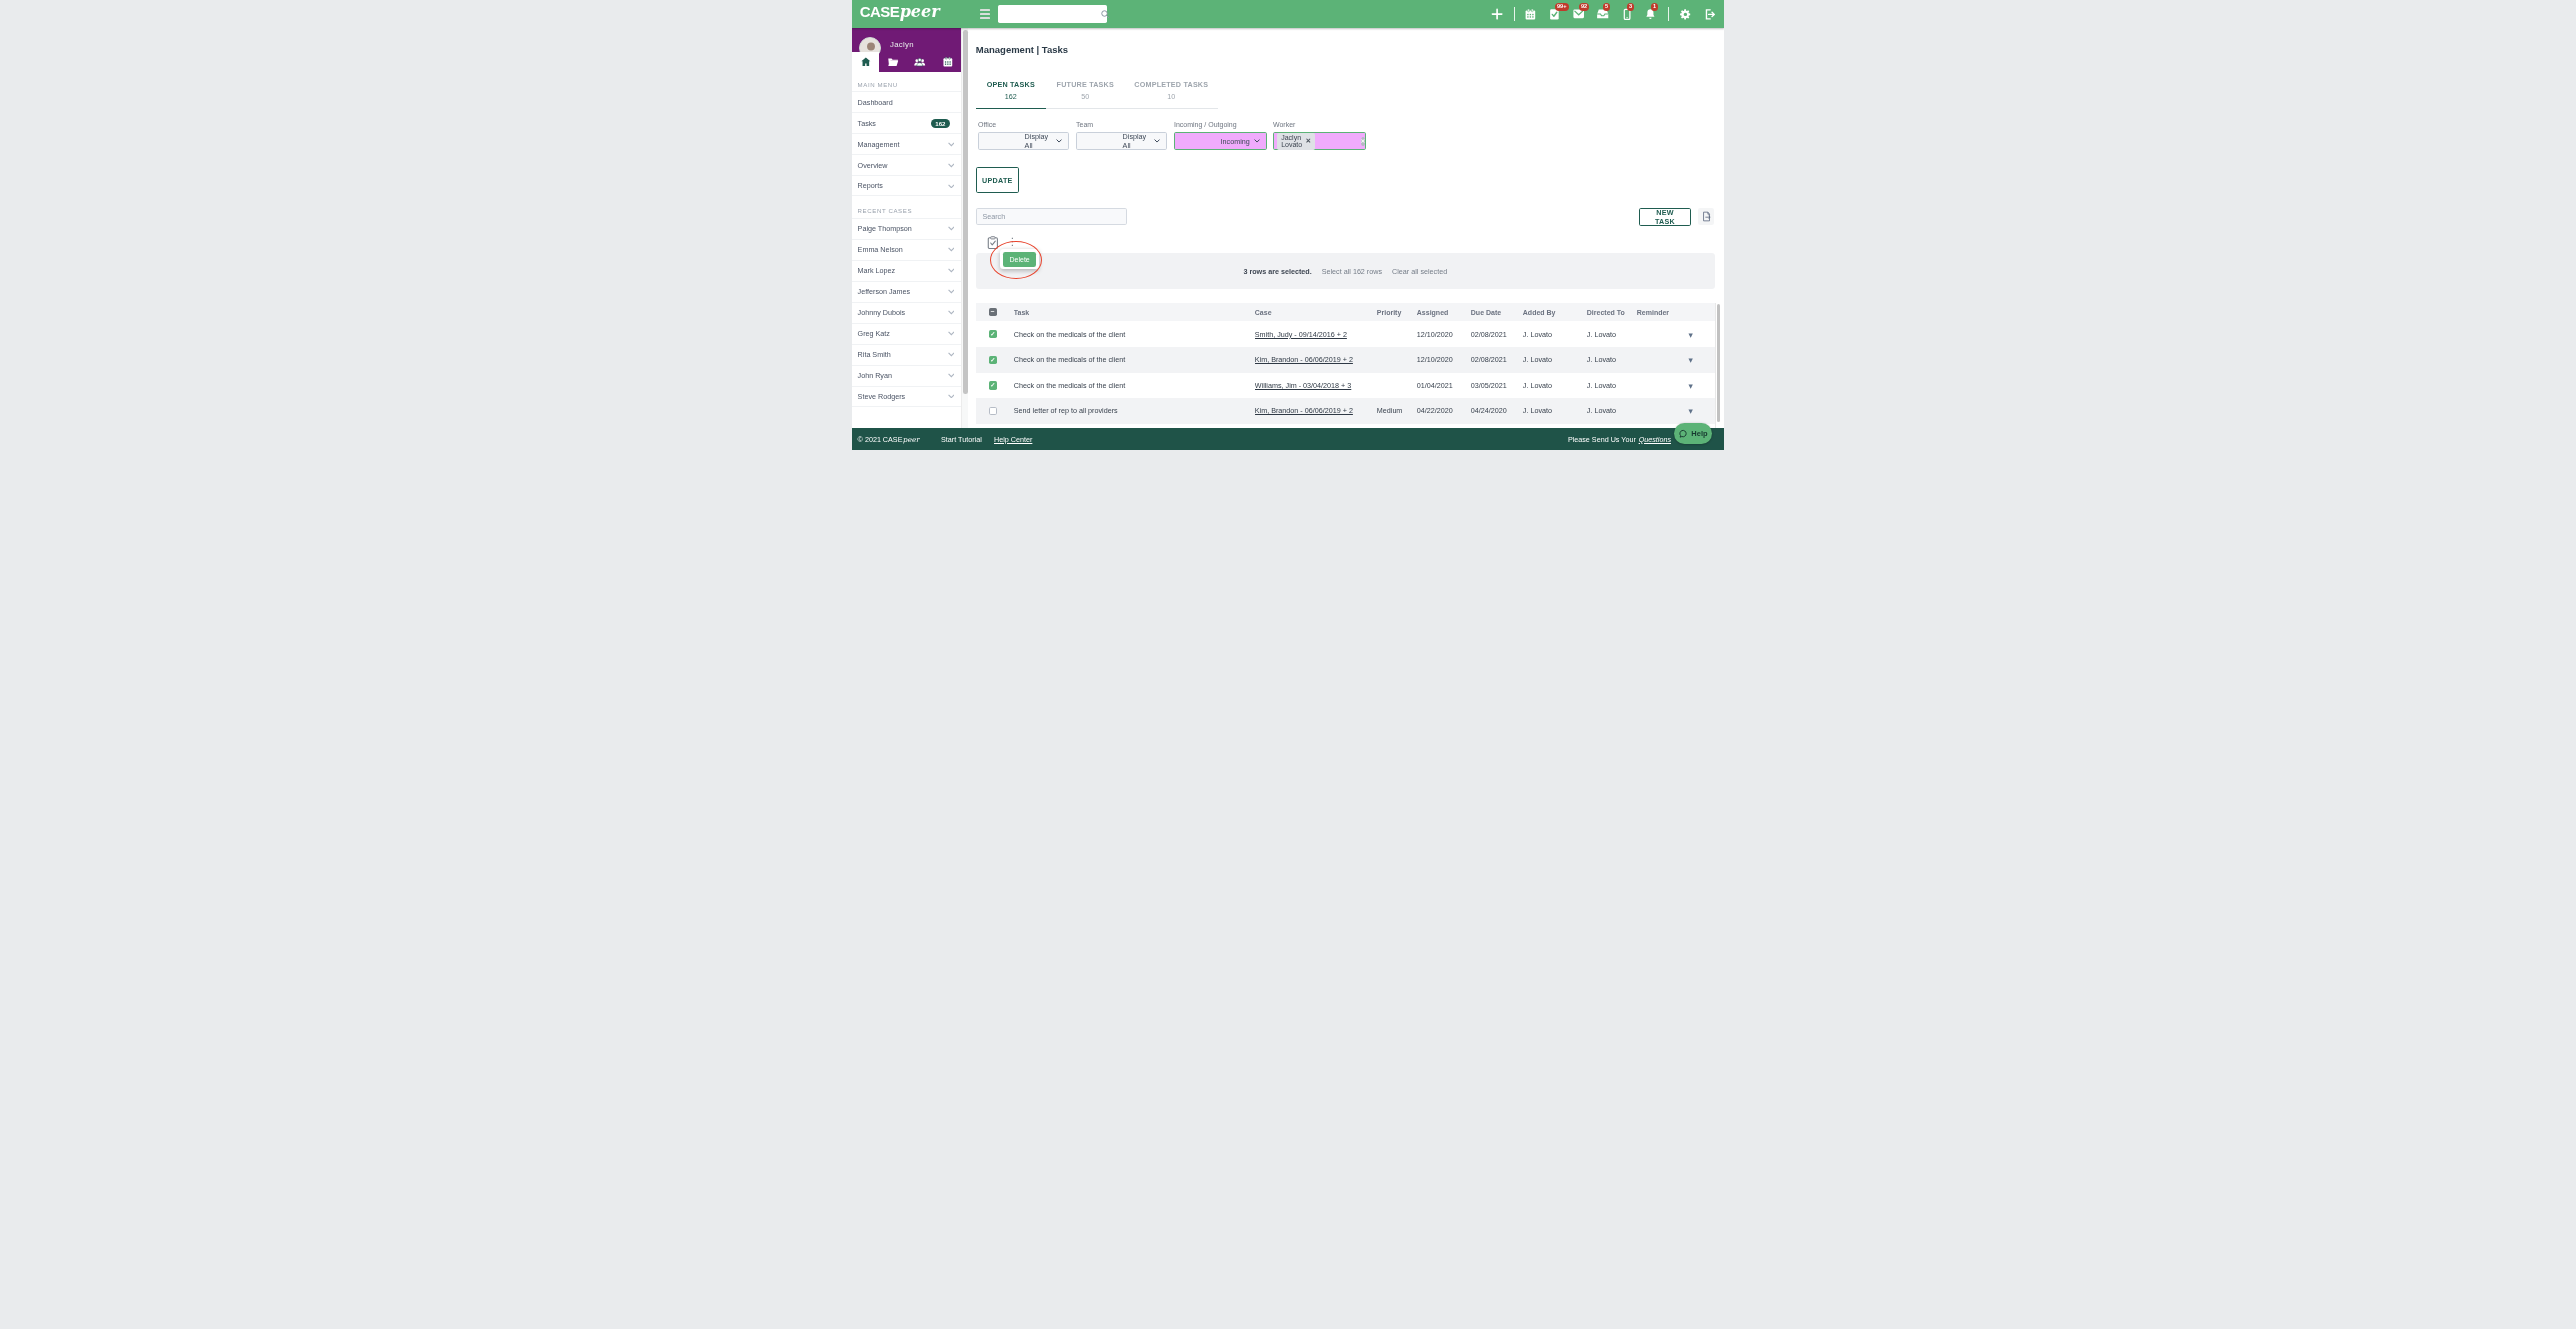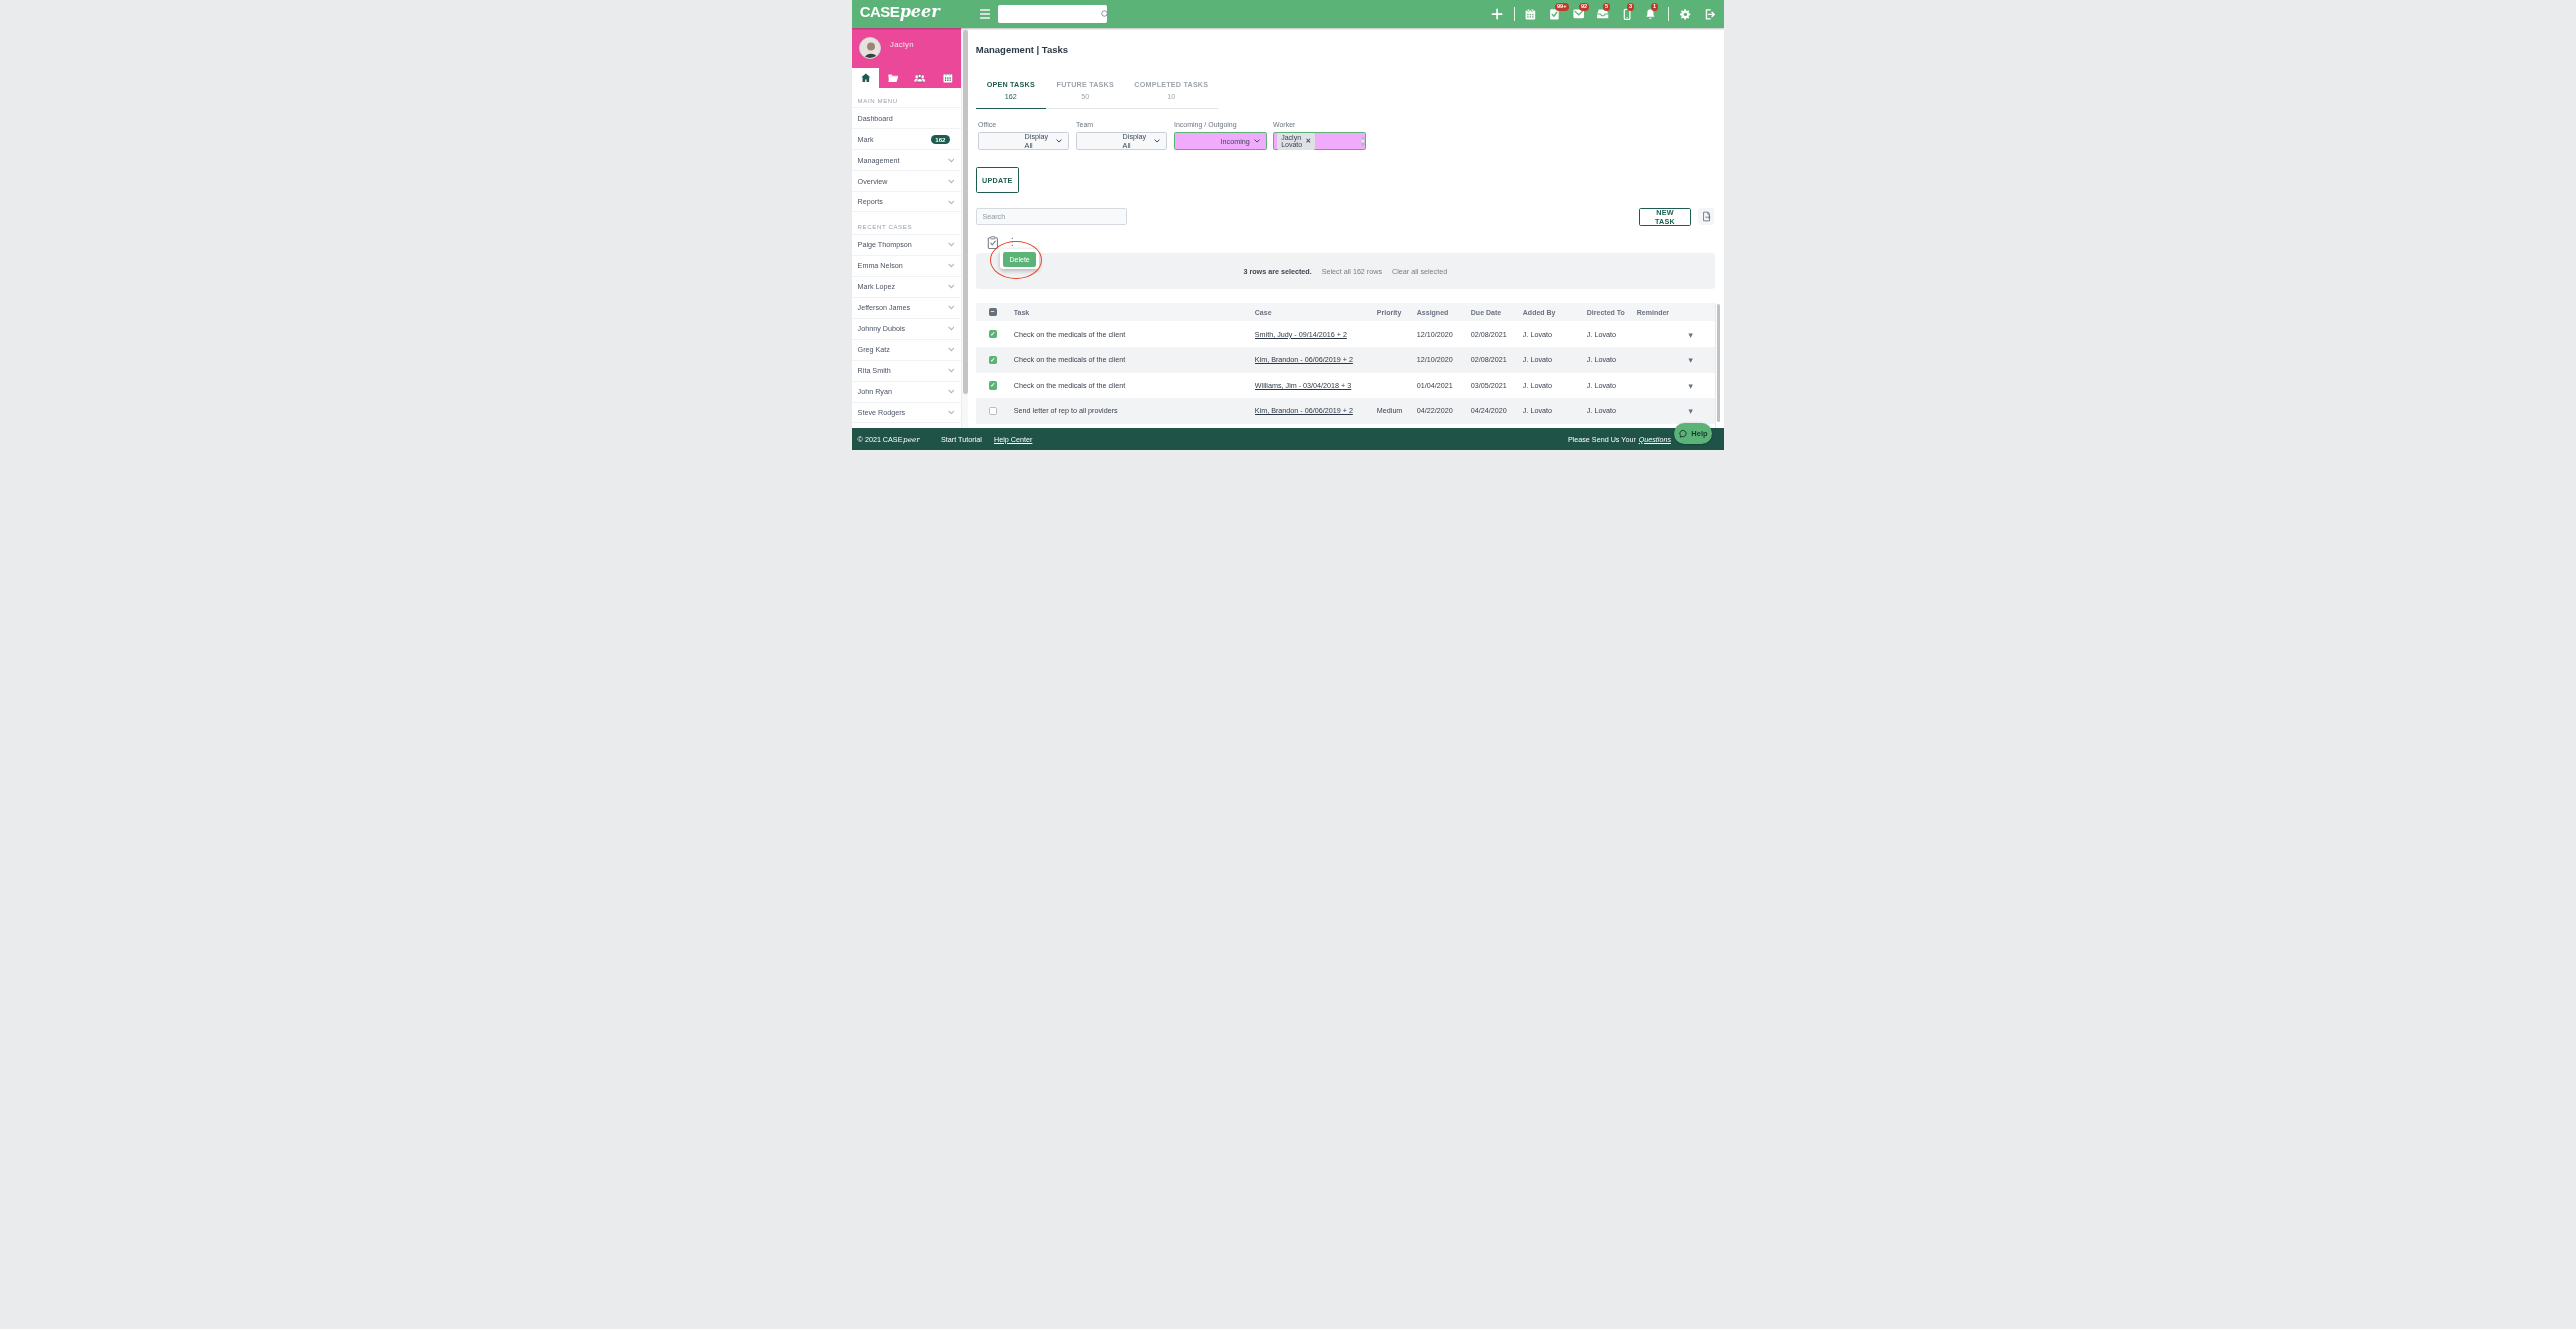--- a/index.html
+++ b/index.html
@@ -16,21 +16,21 @@
   .searchbox{position:absolute;left:146px;top:4.5px;width:109px;height:18.4px;background:#fff;border-radius:1.7px;display:flex;align-items:center;}
   .searchbox input{flex:1;border:none;outline:none;background:transparent;font-size:7.2px;color:#3a424e;padding:0 4.5px;}
   .searchbox .mag{margin-right:5px;display:flex;}
   .top-icons{position:absolute;right:7.8px;top:0;height:28px;display:flex;align-items:center;gap:9.5px;}
   .tico{position:relative;display:flex;align-items:center;justify-content:center;width:14.5px;height:16.7px;cursor:pointer;}
   .tsep{width:0.6px;height:13.4px;background:rgba(255,255,255,.85);}
   .tbadge{position:absolute;top:-2.2px;left:7.2px;background:#c03a2b;color:#fff;font-size:5.6px;font-weight:bold;line-height:7.8px;padding:0 2.2px;border-radius:4.5px;white-space:nowrap;}
 
   
   .sidebar{position:absolute;left:0;top:28px;width:109px;bottom:22px;background:#fff;overflow:hidden;z-index:20;}
-  .side-head{position:relative;height:60px;background:#ec4899;}
+  .side-head{position:relative;height:44px;background:#701a75;}
   .avatar{position:absolute;left:6.7px;top:9px;width:22px;height:22px;border-radius:50%;background:#dfe3e2;overflow:hidden;border:0.6px solid #cfd6d3;}
   .side-user{position:absolute;left:38px;top:12.2px;color:#e9eeec;font-size:7.8px;letter-spacing:0.3px;}
   .side-tabs{position:absolute;left:0;bottom:0;width:100%;height:20px;display:flex;}
   .side-tab{flex:1;display:flex;align-items:center;justify-content:center;cursor:pointer;}
   .side-tab.active{background:#fff;}
   .side-cap{margin:9px 0 3.3px 5.6px;font-size:6.1px;letter-spacing:0.6px;color:#9aa2ad;}
   .side-item{position:relative;height:21px;display:flex;align-items:center;padding:0 7.8px 0 5.6px;border-top:0.6px solid #f0f2f4;cursor:pointer;}
   .side-item:last-child{border-bottom:0.6px solid #f0f2f4;}
   .side-label{font-size:7.2px;color:#4a5364;}
   .side-badge{position:absolute;right:11px;background:#1f5c50;color:#fff;font-size:6.1px;font-weight:bold;padding:1.1px 4.5px;border-radius:5px;}
@@ -257,21 +257,21 @@
             </svg>
         </div>
       </div>
     </div>
     <div class="side-cap">MAIN MENU</div>
     <div id="menu-items">
         <div class="side-item">
           <span class="side-label">Dashboard</span>
         </div>
         <div class="side-item">
-          <span class="side-label">Mark</span>
+          <span class="side-label">Tasks</span>
           <span class="side-badge">162</span>
         </div>
         <div class="side-item">
           <span class="side-label">Management</span>
           <span class="side-chev">
             <svg width="6.7" height="4.5" viewBox="0 0 12 8">
               <polyline points="1,1.5 6,6.5 11,1.5" fill="none" stroke="#aeb6c2" stroke-width="2"></polyline>
             </svg>
           </span>
         </div>

